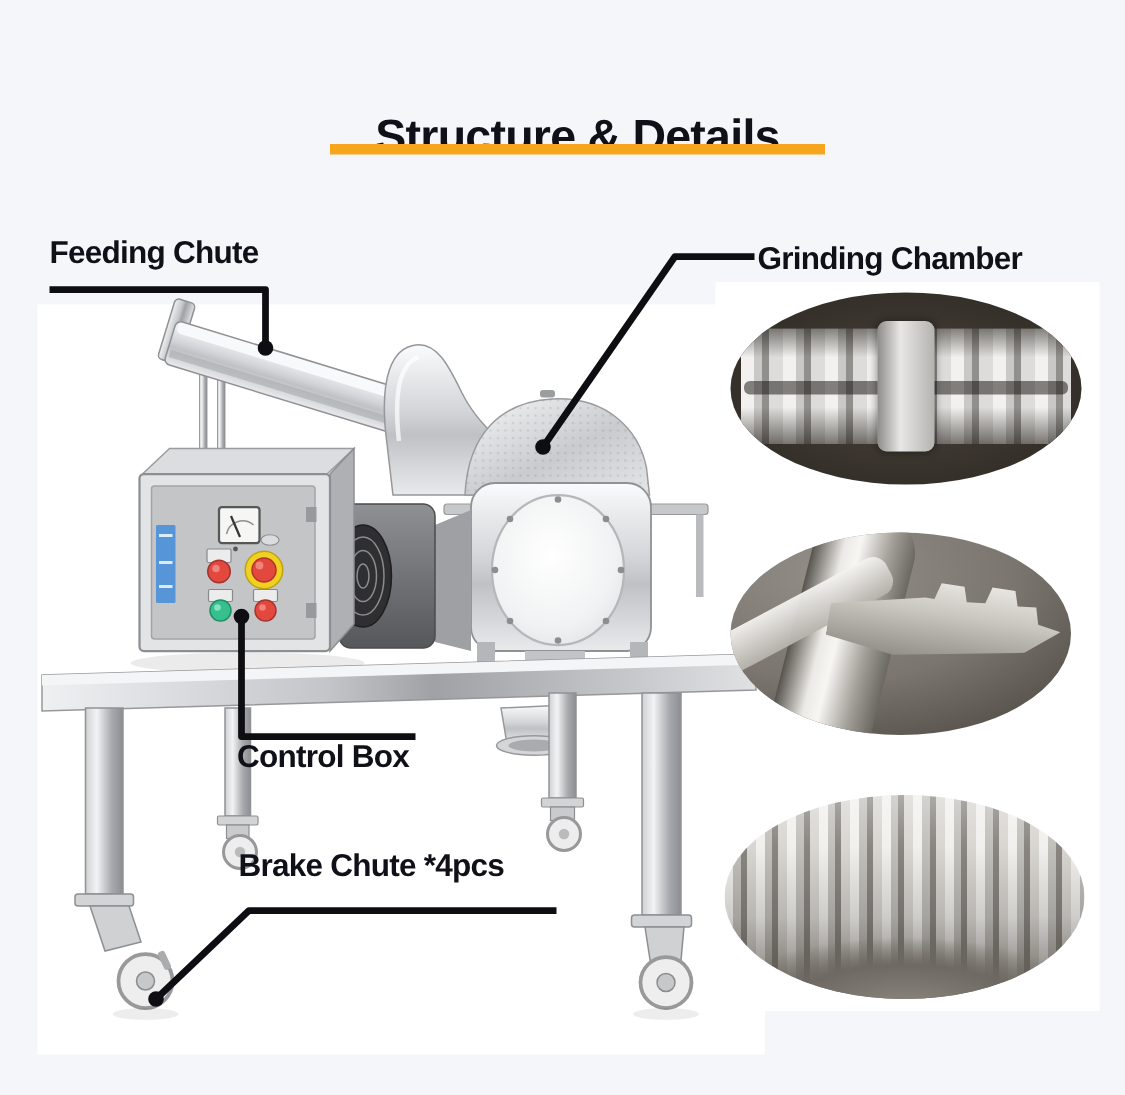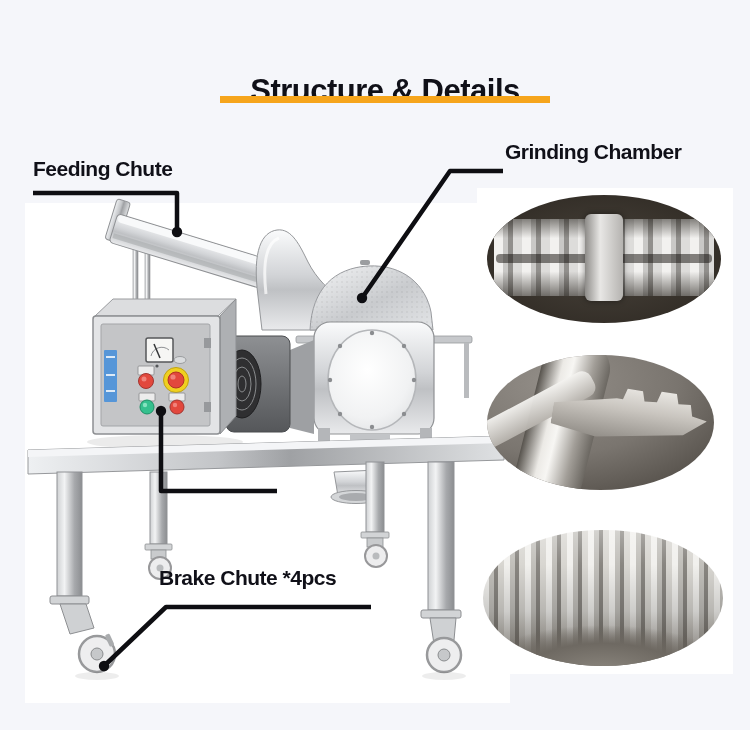--- a/index.html
+++ b/index.html
@@ -21,21 +21,21 @@
     position:absolute;left:220px;top:96px;width:330px;height:7px;
     background:var(--accent,#f6a51c);
   }
 
   
   .callout{
     position:absolute;font-size:21px;font-weight:bold;
     letter-spacing:-0.5px;color:var(--text,#101018);white-space:nowrap;
   }
   #lbl-feeding{left:33px;top:157px;}
-  #lbl-grinding{left:505px;top:140px;}
+  #lbl-grinding{left:505px;top:161px;}
   #lbl-controlbox{left:158px;top:493px;}
   #lbl-wheels{left:159px;top:566px;}
 
   
   .art{position:absolute;left:0;top:0;width:750px;height:730px;}
   .leaders{color:var(--line,#0e0e12);}
 
   
   .detail{
     position:absolute;border-radius:50%;overflow:hidden;
@@ -250,20 +250,21 @@
       <circle cx="362" cy="298" r="5.2" fill="currentColor" stroke="none"></circle>
       <path d="M161,411 V491 H277"></path>
       <circle cx="161" cy="411" r="5.2" fill="currentColor" stroke="none"></circle>
       <path d="M371,607 H166 L104,666"></path>
       <circle cx="104" cy="666" r="5.2" fill="currentColor" stroke="none"></circle>
     </g>
   </svg>
 
   <div class="callout" id="lbl-feeding">Feeding Chute</div>
   <div class="callout" id="lbl-grinding">Grinding Chamber</div>
+  <div class="callout" id="lbl-controlbox">Control Box</div>
   <div class="callout" id="lbl-wheels">Brake Chute *4pcs</div>
 
   <div class="detail" id="detail-1">
     <div class="d1-band"></div>
     <div class="d1-gap"></div>
     <div class="d1-hub"></div>
   </div>
   <div class="detail" id="detail-2">
     <div class="d2-shaft"></div>
     <div class="d2-wrap"></div>

